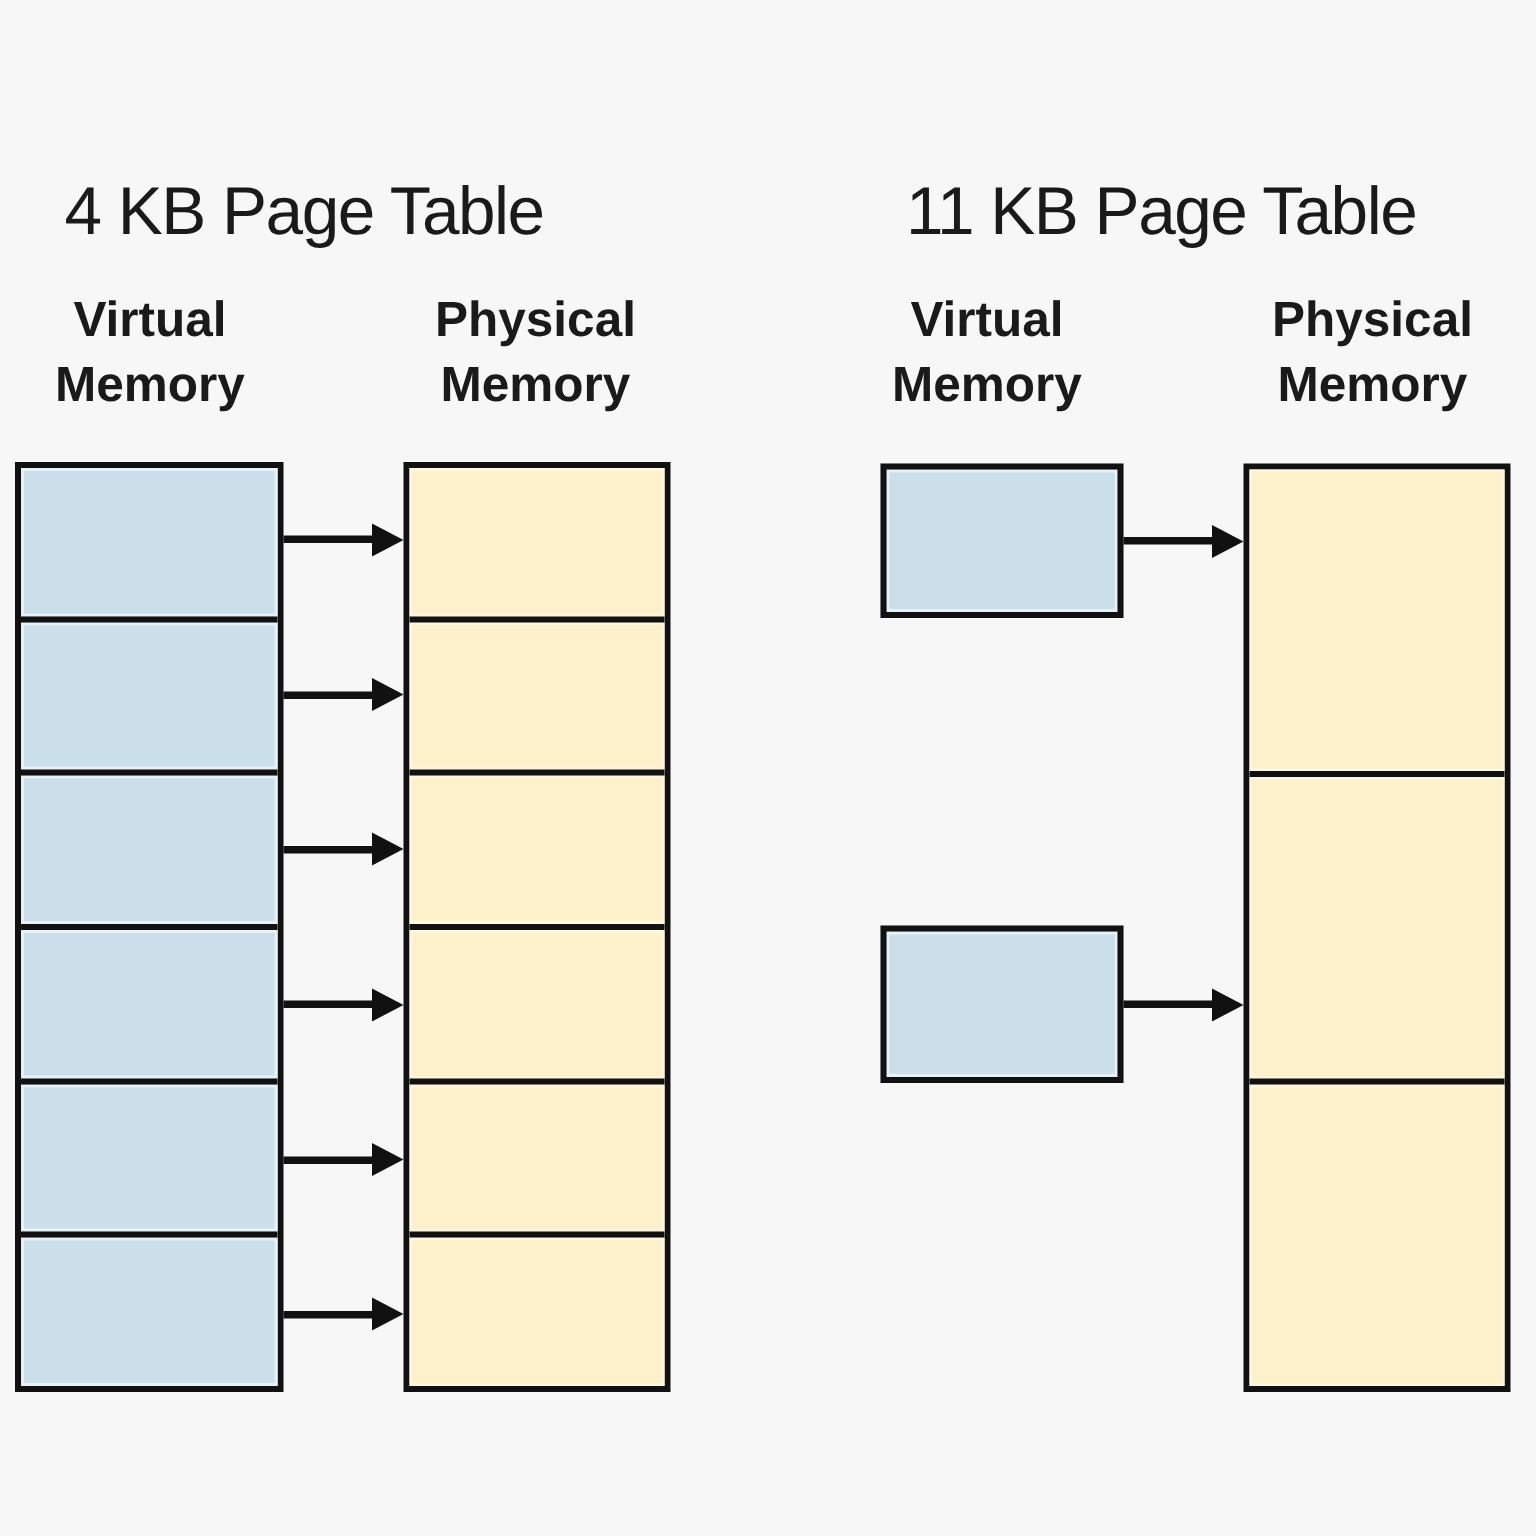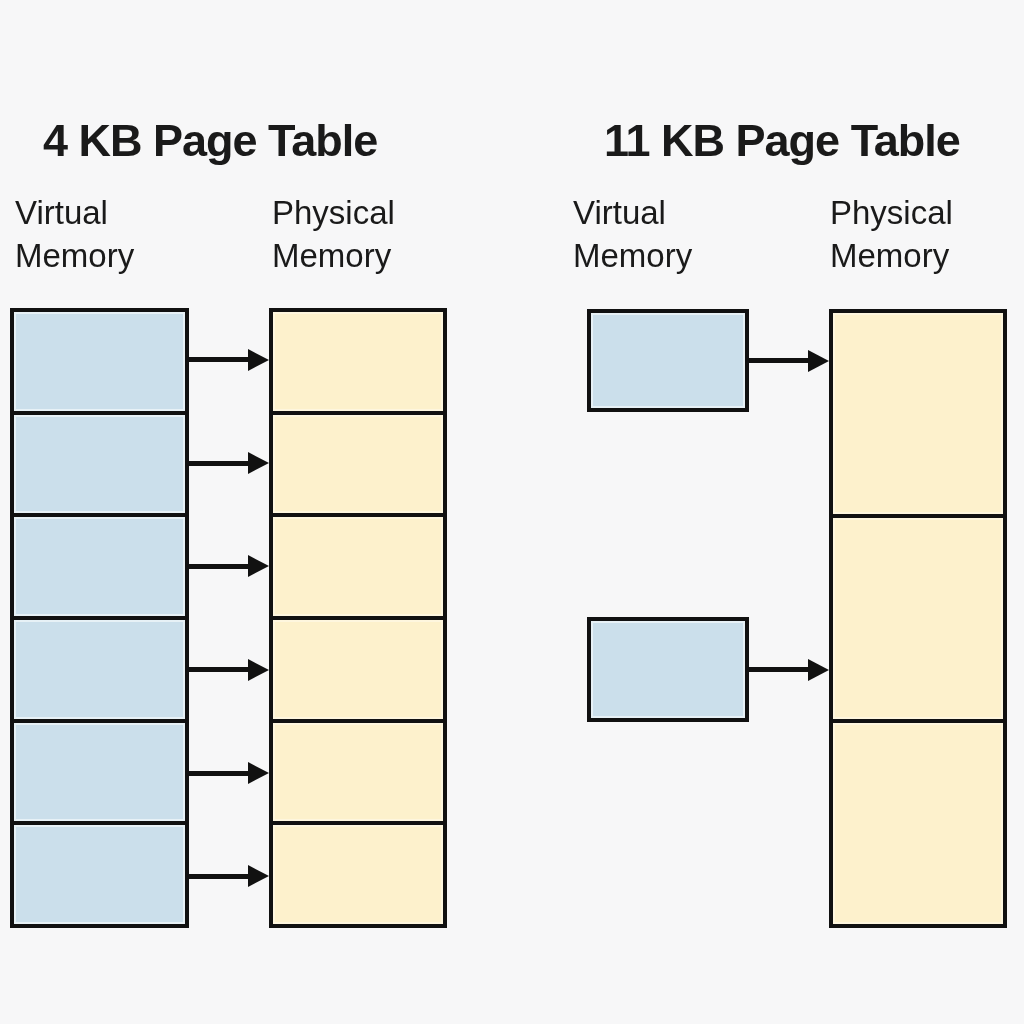--- a/index.html
+++ b/index.html
@@ -17,35 +17,35 @@
     font-family: "Liberation Sans", "DejaVu Sans", sans-serif;
     color: var(--text, #1a1a1a);
     overflow: hidden;
   }
 
   .panel-title {
     position: absolute;
     top: 85px;
     font-size: 45px;
     line-height: 52px;
-    font-weight: 700;
+    font-weight: 400;
     letter-spacing: -1px;
     color: var(--text, #1a1a1a);
     white-space: nowrap;
   }
 
   .col-label {
     position: absolute;
     top: 191px;
     width: 170px;
     transform: translateX(-50%);
-    text-align: left;
+    text-align: center;
     font-size: 33px;
     line-height: 43px;
-    font-weight: 400;
+    font-weight: 700;
     color: var(--text, #1a1a1a);
   }
 
   .mem-col {
     position: absolute;
     border: 4px solid var(--border, #111);
     display: flex;
     flex-direction: column;
     background: transparent;
   }

